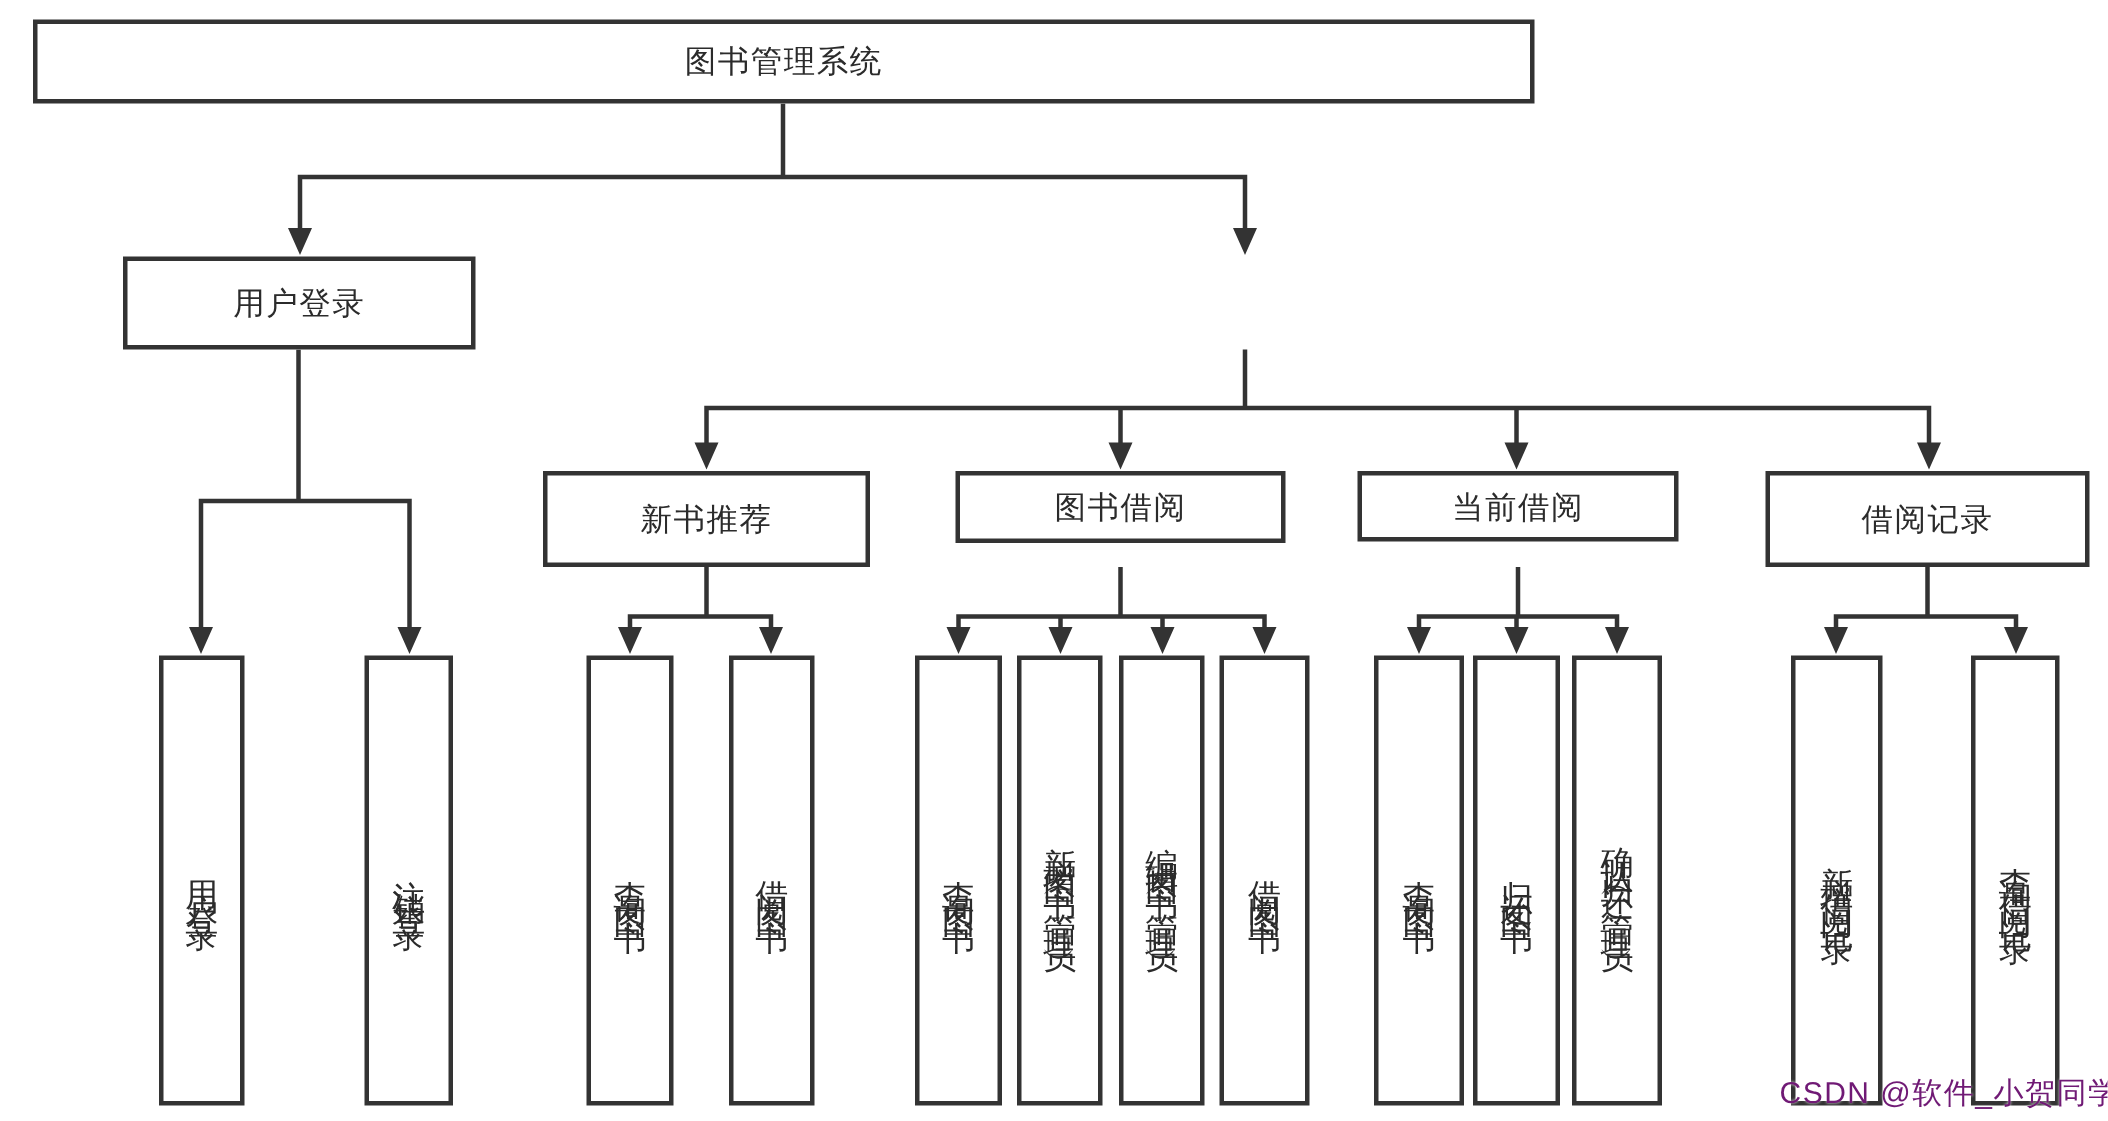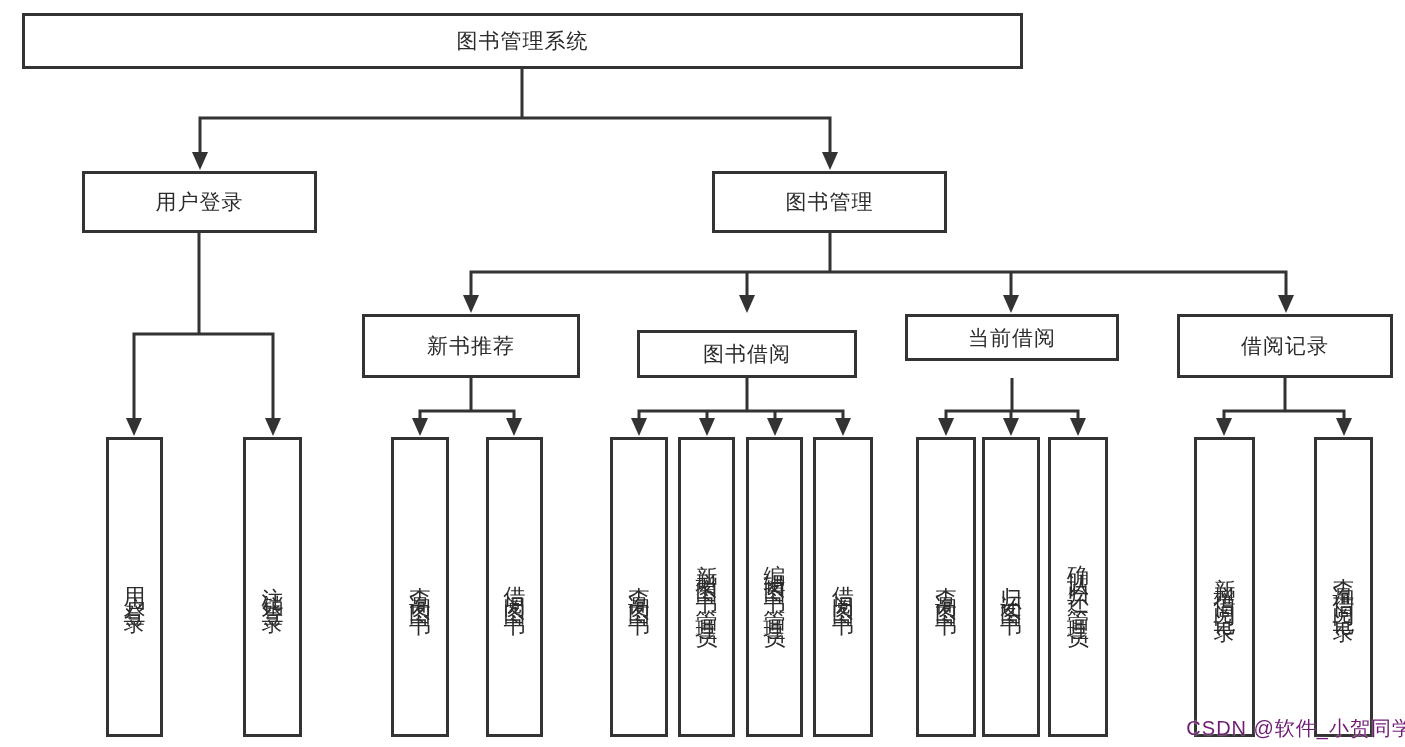--- a/index.html
+++ b/index.html
@@ -83,28 +83,25 @@
              M1336,418 L1352,418 L1344,436 Z"></path>
   </svg>
 
   <div class="box hbox" style="left:22px;top:13px;width:1001px;height:56px">
     <span>图书管理系统</span>
   </div>
 
   <div class="box hbox" style="left:82px;top:171px;width:235px;height:62px">
     <span>用户登录</span>
   </div>
-  <div class="box hbox" style="left:712px;top:171px;width:235px;height:62px">
-    <span>图书管理</span>
-  </div>
 
   <div class="box hbox" style="left:362px;top:314px;width:218px;height:64px">
     <span>新书推荐</span>
   </div>
-  <div class="box hbox" style="left:637px;top:330px;width:220px;height:48px">
+  <div class="box hbox" style="left:637px;top:314px;width:220px;height:48px">
     <span>图书借阅</span>
   </div>
   <div class="box hbox" style="left:905px;top:314px;width:214px;height:47px">
     <span>当前借阅</span>
   </div>
   <div class="box hbox" style="left:1177px;top:314px;width:216px;height:64px">
     <span>借阅记录</span>
   </div>
 
   <div class="box vbox" style="left:106px;top:437px;width:57px;height:300px">

